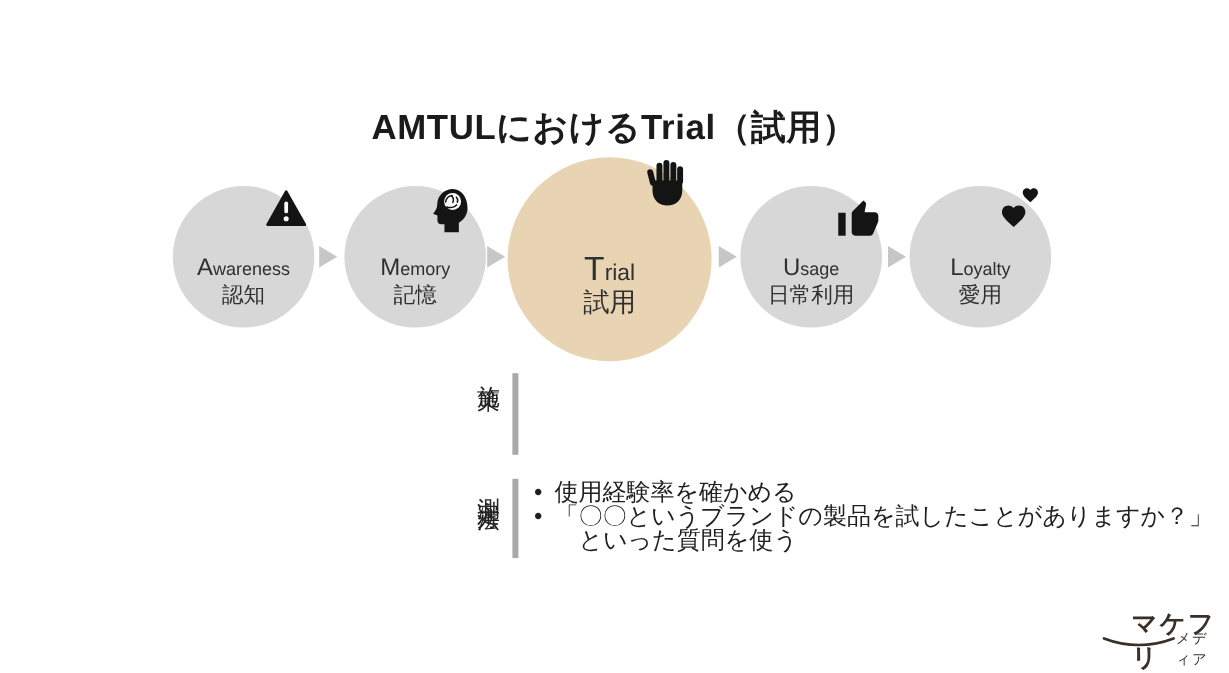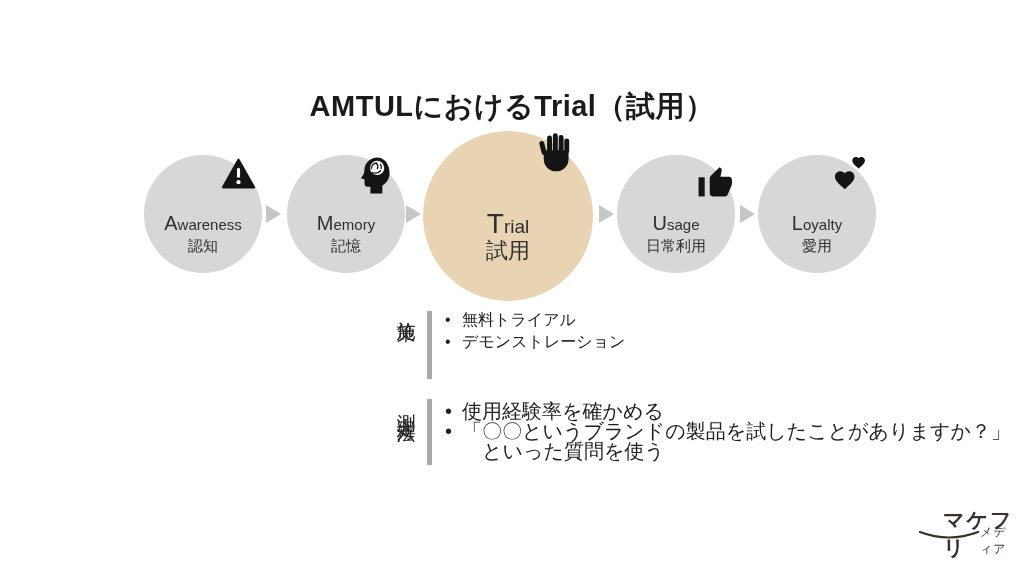--- a/index.html
+++ b/index.html
@@ -12,21 +12,21 @@
   
   .circle{position:absolute;border-radius:50%;background:#d7d7d7;
           display:flex;align-items:center;justify-content:center;text-align:center;color:#303030;}
   .c-awareness{left:144px;top:155px;width:118px;height:118px;}
   .c-memory{left:287px;top:155px;width:118px;height:118px;}
   .c-trial{left:423px;top:131px;width:170px;height:170px;background:#e8d4b3;}
   .c-usage{left:617px;top:155px;width:118px;height:118px;}
   .c-loyalty{left:758px;top:155px;width:118px;height:118px;}
   .stage-en{font-size:15px;line-height:18px;margin-top:40px;}
   .stage-en .cap{font-size:20px;}
-  .stage-ja{font-size:15px;line-height:18px;margin-top:3px;}
+  .stage-ja{font-size:18px;line-height:18px;margin-top:3px;}
   .c-trial .stage-en{font-size:19px;line-height:24px;}
   .c-trial .cap{font-size:28px;}
   .c-trial .stage-ja{font-size:22px;}
 
   
   .arrow{position:absolute;width:0;height:0;border-top:9px solid transparent;
          border-bottom:9px solid transparent;border-left:15px solid #c6c6c6;}
   .a1{left:266px;top:205px;} .a2{left:406px;top:205px;}
   .a3{left:599px;top:205px;} .a4{left:740px;top:205px;}
 
@@ -133,30 +133,20 @@
   </span>
   <span class="icon i-hearts">
     <svg width="37" height="39" viewBox="0 0 36 38" fill="#141414">
       <path transform="translate(0 13) scale(0.95)" d="M12 21.35l-1.45-1.32C5.4 15.36 2 12.28 2 8.5 2 5.42 4.42 3 7.5 3c1.74 0 3.41.81 4.5 2.09C13.09 3.81 14.76 3 16.5 3 19.58 3 22 5.42 22 8.5c0 3.78-3.4 6.86-8.55 11.54L12 21.35z"></path>
       <path transform="translate(17.5 0) scale(0.62)" d="M12 21.35l-1.45-1.32C5.4 15.36 2 12.28 2 8.5 2 5.42 4.42 3 7.5 3c1.74 0 3.41.81 4.5 2.09C13.09 3.81 14.76 3 16.5 3 19.58 3 22 5.42 22 8.5c0 3.78-3.4 6.86-8.55 11.54L12 21.35z"></path>
     </svg>
   </span>
 
   <div class="sec-label label-1">施策</div>
   <div class="vbar vbar-1"></div>
-  <ul class="bullets list-1">
-    <li>
-        <span class="dot"></span>
-        <span class="li-text">無料トライアル</span>
-      </li>
-    <li>
-        <span class="dot"></span>
-        <span class="li-text">デモンストレーション</span>
-      </li>
-  </ul>
 
   <div class="sec-label label-2">測定方法</div>
   <div class="vbar vbar-2"></div>
   <ul class="bullets list-2">
     <li>
         <span class="dot"></span>
         <span class="li-text">使用経験率を確かめる</span>
       </li>
     <li>
         <span class="dot"></span>

